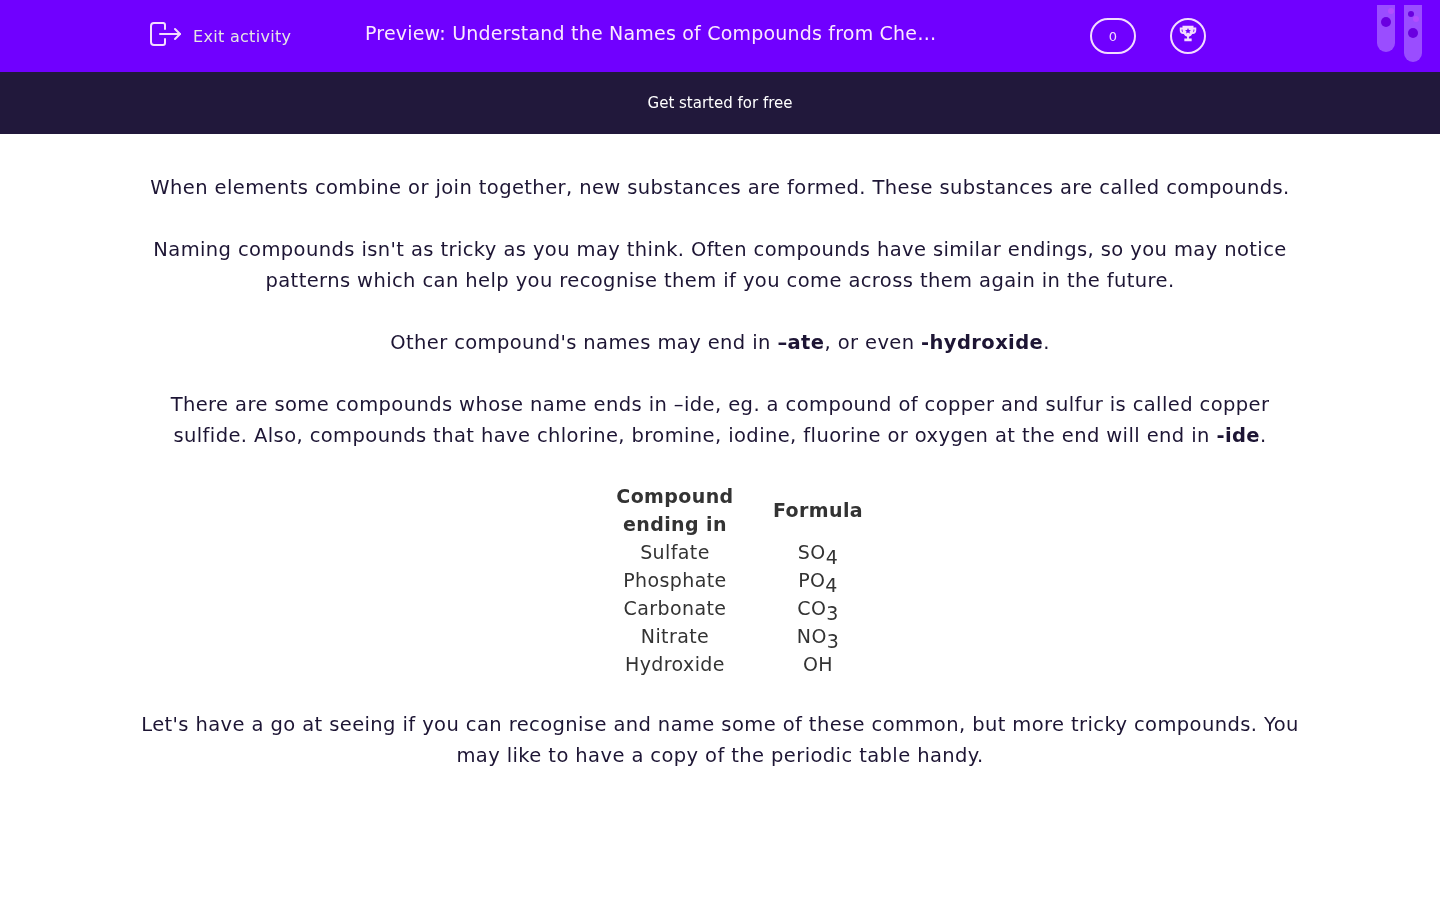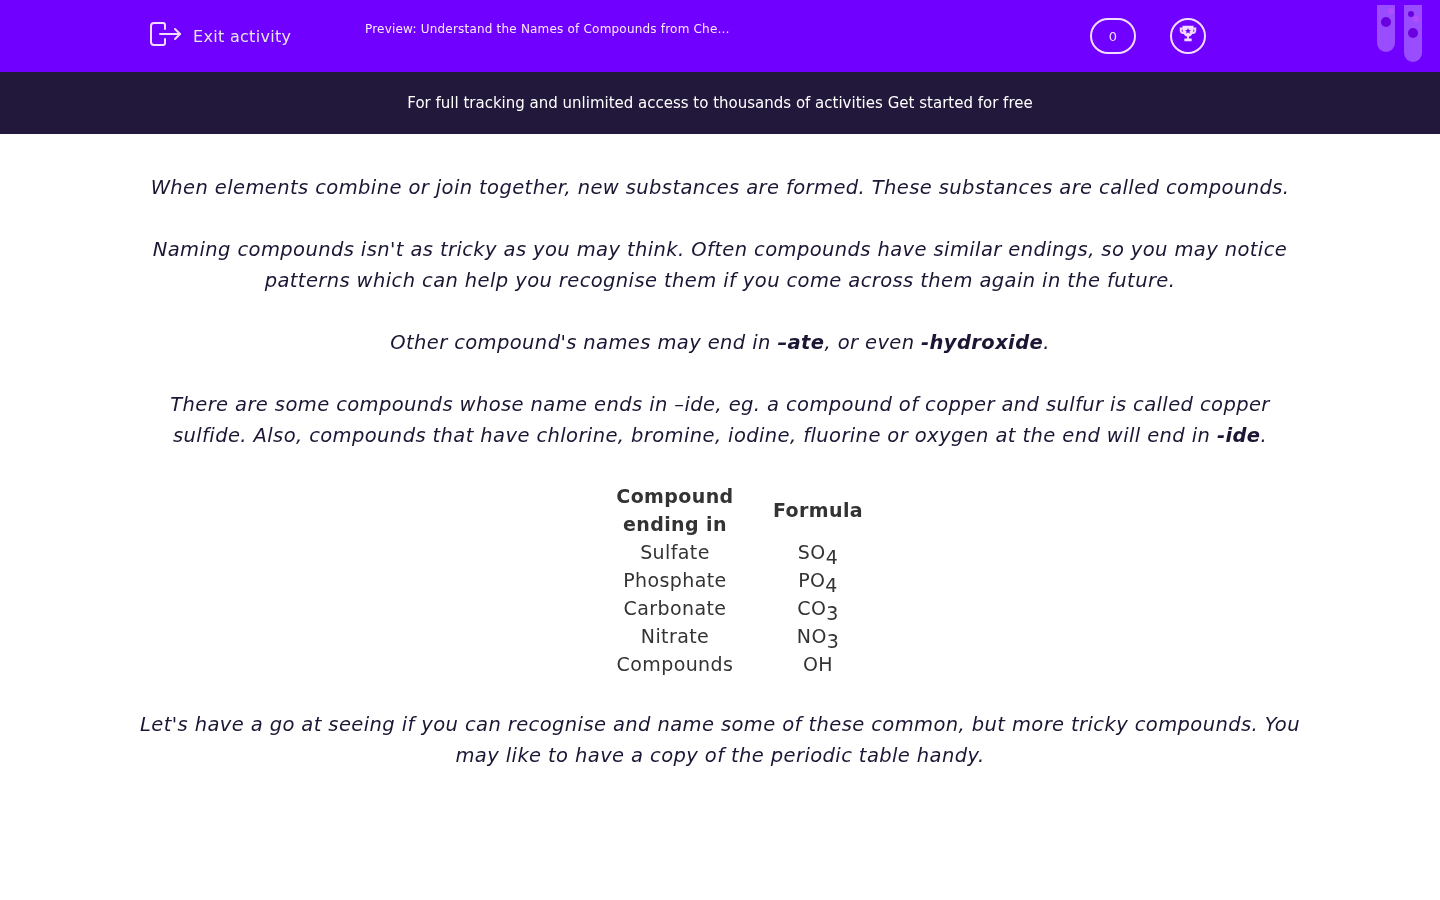--- a/index.html
+++ b/index.html
@@ -11,21 +11,21 @@
       background: #7000ff;
     }
     .exit-btn {
       position: absolute; left: 149px; top: 21px; height: 30px;
       display: flex; align-items: center; gap: 10px; cursor: pointer;
       color: #e5e5e5; font-size: 16px; letter-spacing: 0.3px;
     }
     .exit-btn svg { width: 34px; height: 28px; }
     .title {
       position: absolute; left: 365px; top: 22px; width: 620px;
-      color: #fbe9ff; font-size: 12px; font-weight: 500; letter-spacing: 0.2px;
+      color: #fbe9ff; font-size: 19px; font-weight: 500; letter-spacing: 0.2px;
       white-space: nowrap; overflow: hidden;
     }
     .score-pill {
       position: absolute; left: 1090px; top: 18px; width: 46px; height: 36px;
       border: 2px solid #f3dcff; border-radius: 18px;
       color: #f3dcff; font-size: 13px; display: flex; align-items: center; justify-content: center;
     }
     .trophy-btn {
       position: absolute; left: 1170px; top: 18px; width: 36px; height: 36px;
       border: 2px solid #f3dcff; border-radius: 50%;
@@ -39,21 +39,21 @@
       background: #21183b; display: flex; align-items: center; justify-content: center;
       color: #ffffff; font-size: 15px; gap: 5px;
     }
     .promo-bar .cta { font-weight: normal; cursor: pointer; }
 
     .content {
       position: absolute; left: 140px; top: 172px; width: 1160px;
       text-align: center; font-size: 19.5px; line-height: 31px; letter-spacing: 0.4px;
       color: #1d1534;
     }
-    .content p { margin-bottom: 31px; font-style: italic; }
+    .content p { margin-bottom: 31px; }
     .content b { font-weight: bold; }
 
     table.compounds {
       margin: 0 auto 31px auto; border-collapse: collapse; color: #333333;
       font-size: 19px; line-height: 28px;
     }
     table.compounds th { font-weight: bold; padding: 0; vertical-align: middle; }
     table.compounds th.c1 { width: 196px; }
     table.compounds th.c2 { width: 88px; }
     table.compounds td { padding: 0; text-align: center; }
@@ -97,21 +97,20 @@
       <circle cx="10" cy="17" r="5" fill="#6a00e0"></circle>
       <circle cx="15" cy="6" r="3" fill="#b34dff"></circle>
       <circle cx="37" cy="28" r="5" fill="#6a00e0"></circle>
       <circle cx="35" cy="9" r="3" fill="#6a00e0"></circle>
       <circle cx="40" cy="14" r="3" fill="#b34dff"></circle>
     </svg>
   </div>
 </div>
 
 <div class="promo-bar">
-  <span>For full tracking and unlimited access to thousands of activities</span>
   <span class="cta">Get started for free</span>
 </div>
 
 <div class="content">
   <p>When elements combine or join together, new substances are formed. These substances are called compounds.</p>
   <p>Naming compounds isn't as tricky as you may think. Often compounds have similar endings, so you may notice patterns which can help you recognise them if you come across them again in the future.</p>
   <p><span>Other compound's names may end in </span><b>–ate</b><span>, or even </span><b>-hydroxide</b><span>.</span></p>
   <p><span>There are some compounds whose name ends in –ide, eg. a compound of copper and sulfur is called copper sulfide. Also, compounds that have chlorine, bromine, iodine, fluorine or oxygen at the end will end in </span><b>-ide</b><span>.</span></p>
 
   <table class="compounds">
@@ -132,20 +131,20 @@
       </tr>
       <tr>
         <td>Carbonate</td>
         <td><span>CO</span><sub>3</sub></td>
       </tr>
       <tr>
         <td>Nitrate</td>
         <td><span>NO</span><sub>3</sub></td>
       </tr>
       <tr>
-        <td>Compounds</td>
+        <td>Hydroxide</td>
         <td><span>OH</span><sub></sub></td>
       </tr>
     </tbody>
   </table>
 
   <p>Let's have a go at seeing if you can recognise and name some of these common, but more tricky compounds. You may like to have a copy of the periodic table handy.</p>
 </div>
 
 </body></html>

